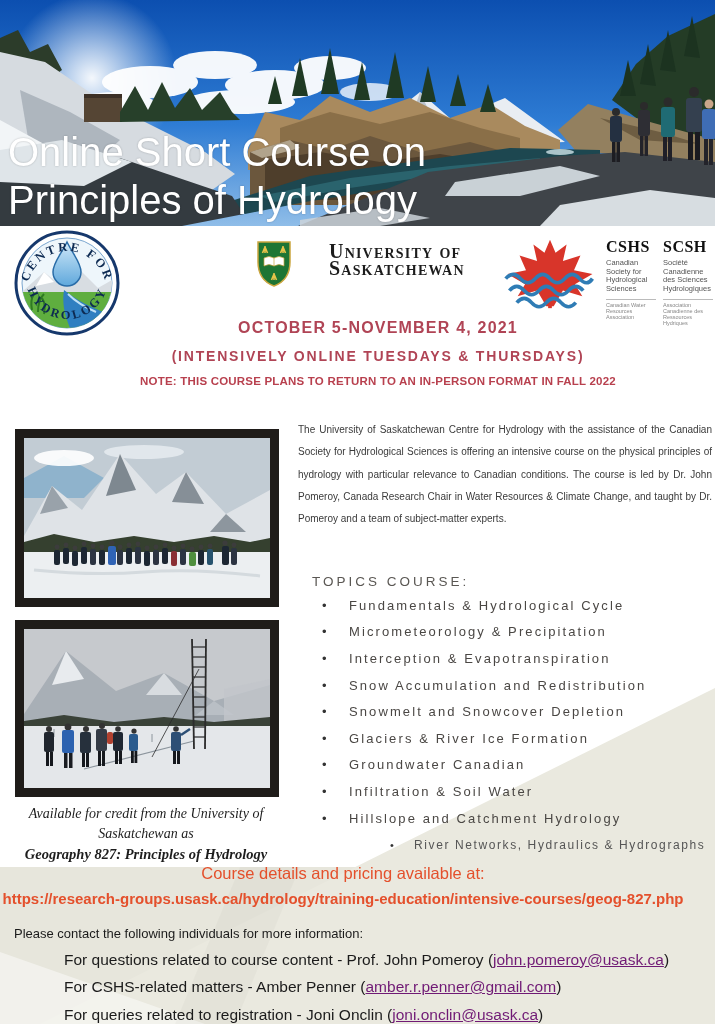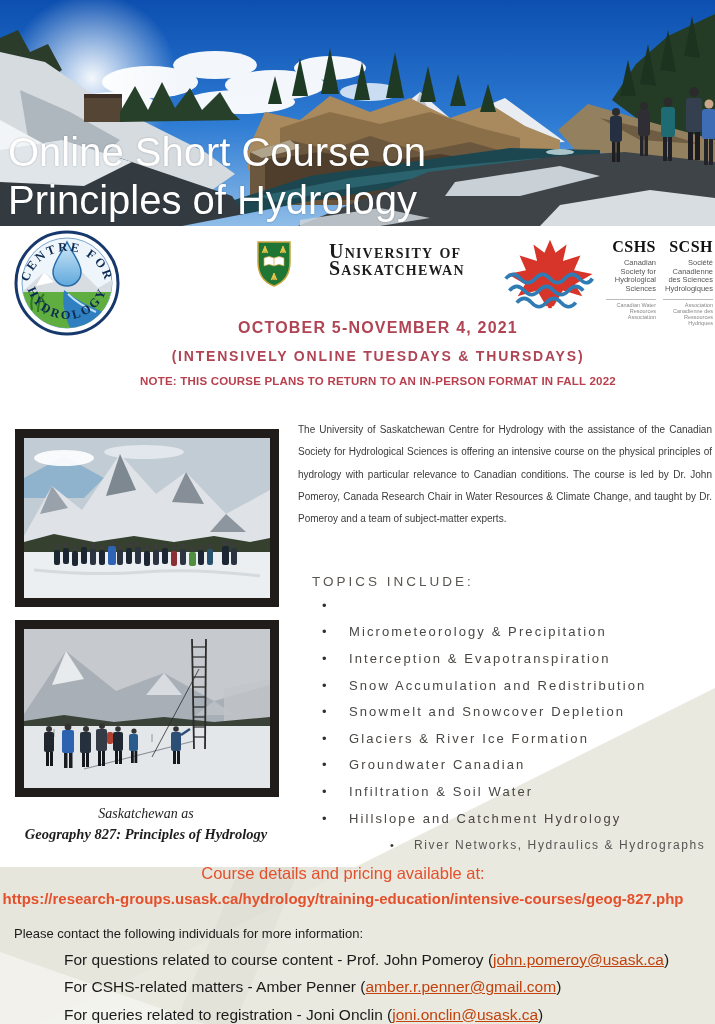--- a/index.html
+++ b/index.html
@@ -20,21 +20,21 @@
   
   .centre-logo{left:14px;top:230px;z-index:2;}
   .usask{left:256px;top:240px;z-index:2;display:flex;align-items:flex-start;gap:28px;}
   .usask-wordmark{
     margin-left:9px;margin-top:3px;font-family:"Liberation Serif",serif;
     font-variant:small-caps;font-size:20px;line-height:17px;color:#1c1c1c;
     letter-spacing:1.2px;font-weight:600;
   }
   .cshs{left:500px;top:238px;z-index:2;display:flex;}
   .cshs-text{margin-left:6px;display:flex;gap:7px;}
-  .cshs-col{width:50px;text-align:right;}
+  .cshs-col{width:50px;}
   .cshs-acr{font-family:"Liberation Serif",serif;font-weight:bold;font-size:16px;color:#101010;letter-spacing:.5px;}
   .cshs-name{font-size:7.5px;line-height:8.5px;color:#555;margin-top:3px;min-height:36px;}
   .cshs-assoc{font-size:5.5px;line-height:6px;color:#888;margin-top:4px;border-top:1px solid #bbb;padding-top:2px;}
   
   .dates{left:38px;top:319px;width:680px;text-align:center;z-index:2;color:#b04455;}
   .dates .l1{font-size:16px;font-weight:bold;letter-spacing:1.2px;}
   .dates .l2{font-size:14px;font-weight:bold;letter-spacing:1.8px;margin-top:11px;}
   .dates .note{font-size:11.5px;font-weight:bold;letter-spacing:.2px;margin-top:11px;color:#b8404e;}
   
   .photo{border:9px solid #1f1c19;background:#ccc;z-index:2;}
@@ -61,21 +61,21 @@
   .topics li.sub{font-size:12px;letter-spacing:1.6px;color:#555;}
   .topics li.sub .bullet{margin-left:78px;margin-right:14px;font-size:11px;}
   
   .details{left:0;top:864px;width:686px;text-align:center;z-index:2;color:#e4502c;}
   .details .lbl{font-size:16.5px;}
   .details .url{font-size:15px;font-weight:bold;margin-top:7px;color:#e4502c;text-decoration:none;display:inline-block;}
   
   .contact{left:14px;top:926px;z-index:2;color:#1b1b1b;}
   .contact .head{font-size:13px;}
   .contact .line{font-size:15.5px;margin-left:50px;margin-top:9.5px;}
-  .contact a{color:#c2410c;text-decoration:underline;}
+  .contact a{color:#701a75;text-decoration:underline;}
 </style>
 </head>
 <body>
 
 <div class="poster">
 
   <svg class="abs bg-svg" viewBox="0 0 715 1024" aria-hidden="true">
     <rect x="0" y="867" width="715" height="157" fill="#e7e6dc"></rect>
     <polygon points="715,688 715,1024 40,1024" fill="#eae9df"></polygon>
     <polygon points="0,952 205,1024 0,1024" fill="rgba(255,255,255,0.45)"></polygon>
@@ -421,30 +421,32 @@
           <circle cx="152" cy="100" r="2.8" fill="#333"></circle>
           <rect x="147" y="103" width="10" height="19" rx="2" fill="#2d4f75"></rect>
           <rect x="149" y="122" width="3" height="13" fill="#15181d"></rect>
           <rect x="153" y="122" width="3" height="13" fill="#15181d"></rect>
           <line x1="157" y1="106" x2="166" y2="100" stroke="#2d4f75" stroke-width="2.5"></line>
         </g>
     </g>
   </svg>
 
   <div class="abs credit">
+    <div>Available for credit from the University of</div>
     <div>Saskatchewan as</div>
     <div class="bold">Geography 827: Principles of Hydrology</div>
   </div>
 
   <div class="abs intro">The University of Saskatchewan Centre for Hydrology with the assistance of the Canadian Society for Hydrological Sciences is offering an intensive course on the physical principles of hydrology with particular relevance to Canadian conditions. The course is led by Dr. John Pomeroy,  Canada Research Chair in Water Resources &amp; Climate Change, and taught by Dr. Pomeroy and a team of subject-matter experts.</div>
 
-  <div class="abs topics-head">TOPICS INCLUDE:</div>
+  <div class="abs topics-head">TOPICS COURSE:</div>
   <ul class="abs topics">
     <li>
         <span class="bullet">•</span>
+        <span>Fundamentals &amp; Hydrological Cycle</span>
       </li>
     <li>
         <span class="bullet">•</span>
         <span>Micrometeorology &amp; Precipitation</span>
       </li>
     <li>
         <span class="bullet">•</span>
         <span>Interception &amp; Evapotranspiration</span>
       </li>
     <li>

